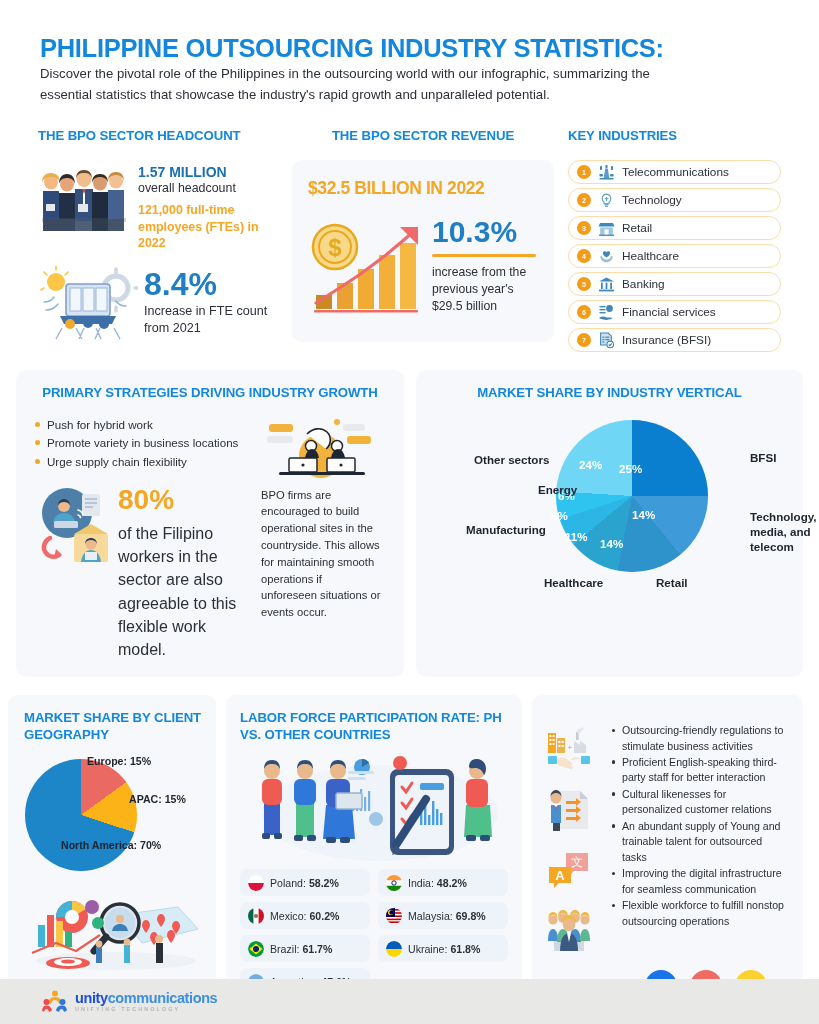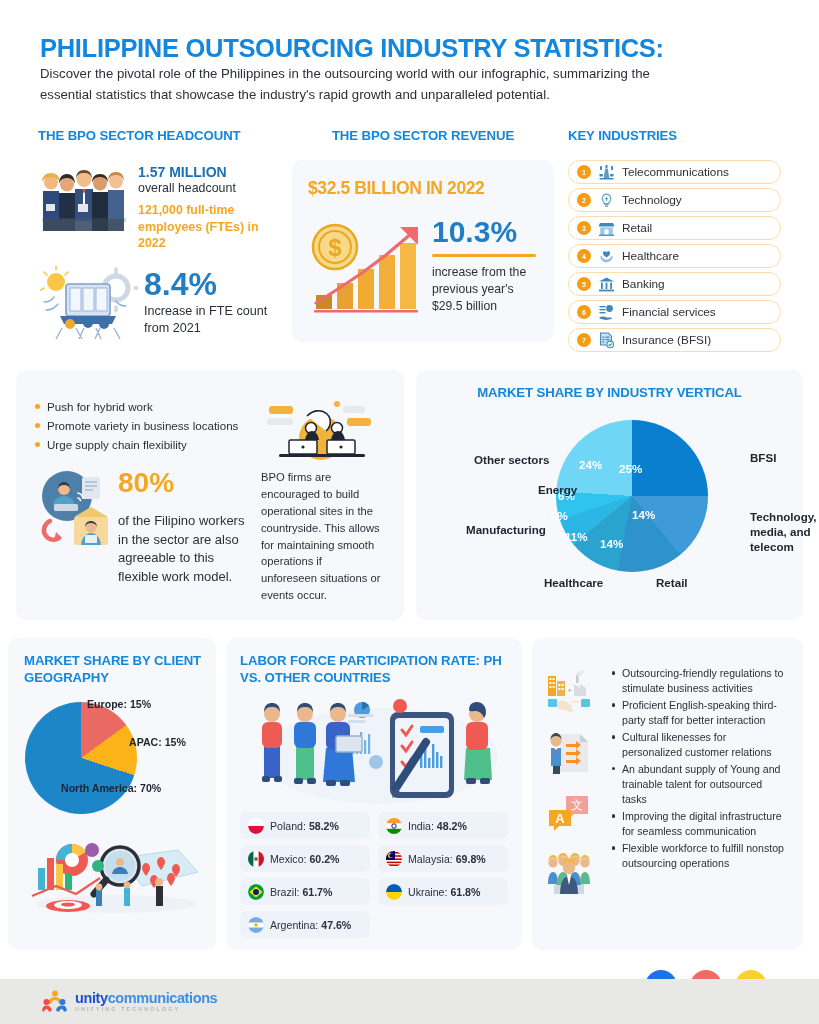--- a/index.html
+++ b/index.html
@@ -86,21 +86,21 @@
     font-size:11.6px; color:#2b2f38; line-height:1.62;
     padding-left:13px; position:relative;
   }
   .bullets li::before {
     content:""; position:absolute; left:1px; top:6px;
     width:5px; height:5px; border-radius:50%; background:#f5a623;
   }
   .strat-80 { display:flex; gap:6px; margin-top:14px; align-items:flex-start;}
   .strat-illus { width:78px; height:78px; flex:none; position:relative;}
   .pct-80 { font-size:28px; font-weight:bold; color:#f5a623; line-height:1; }
-  .pct-80-sub { font-size:13px; color:#2b2f38; line-height:1.45; margin-top:15px;}
+  .pct-80-sub { font-size:16px; color:#2b2f38; line-height:1.45; margin-top:8px;}
   .strat-illus-top { width:120px; height:62px; position:relative; }
   .strat-para { font-size:11.2px; color:#2b2f38; line-height:1.5; margin-top:9px;}
 
   
   .pie-wrap { position:relative; height:172px; margin-top:10px; }
   .pie { position:absolute; left:122px; top:8px; width:152px; height:152px; border-radius:50%; }
   .pie-lbl { position:absolute; font-size:11.6px; font-weight:bold; color:#1d242e; line-height:1.3;margin-left:32px;}
   .slice-val { position:absolute; color:#fff; font-size:11.6px; font-weight:bold; }
 
   
@@ -378,20 +378,21 @@
           <span class="ki-label">Insurance (BFSI)</span>
         </div>
 
       </div>
     </div>
   </div>
 
   <div class="row2">
 
     <div class="card card-strategy">
+      <div class="sec-title strat-title">PRIMARY STRATEGIES DRIVING INDUSTRY GROWTH</div>
       <div class="strat-body">
         <div class="strat-left">
           <ul class="bullets">
             <li>Push for hybrid work</li>
             <li>Promote variety in business locations</li>
             <li>Urge supply chain flexibility</li>
           </ul>
           <div class="strat-80">
             <div class="strat-illus">
               <svg viewBox="0 0 78 78" width="78" height="78">

